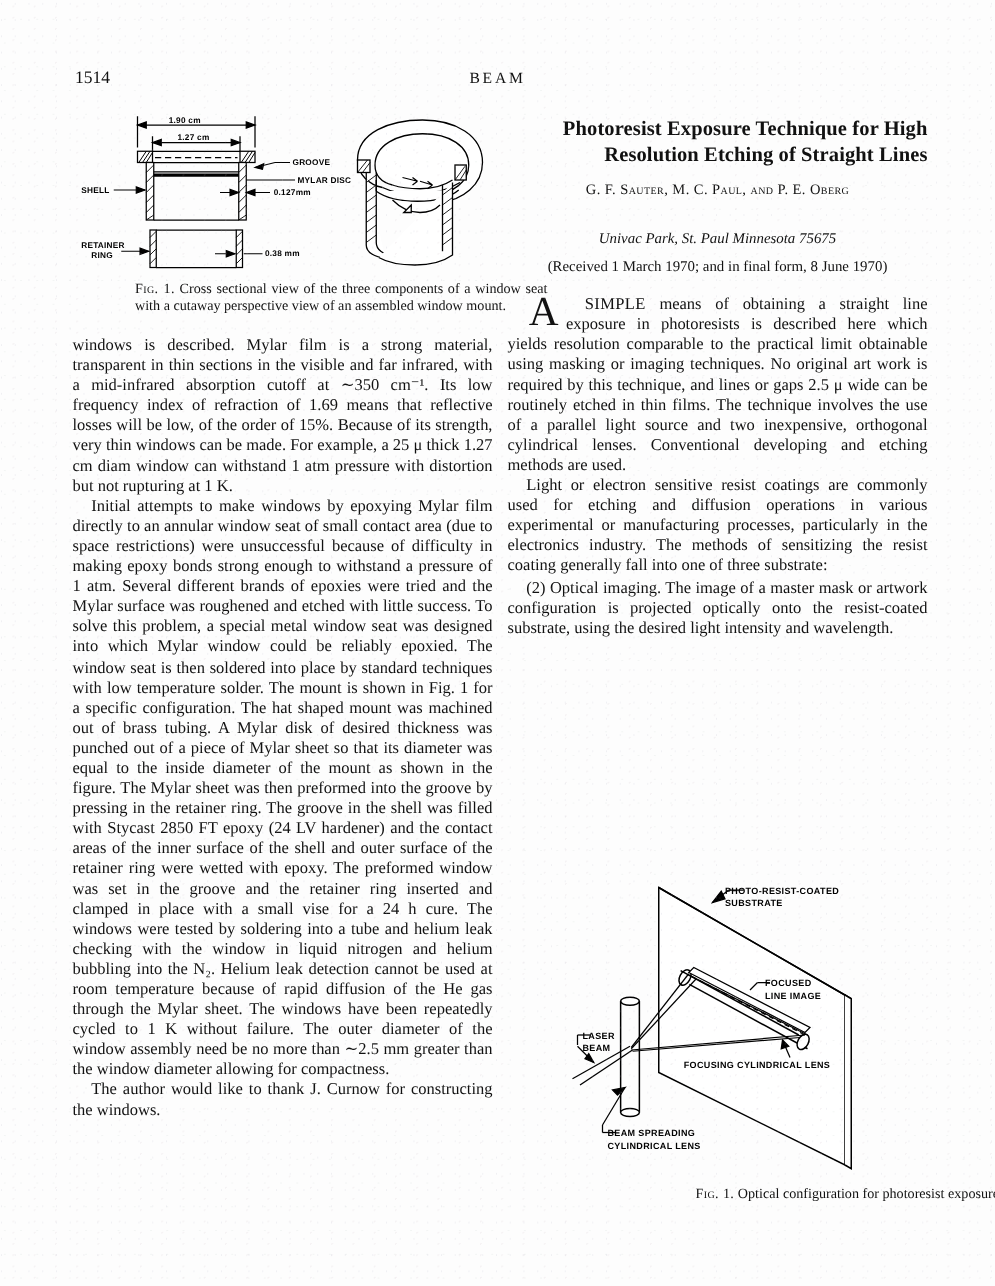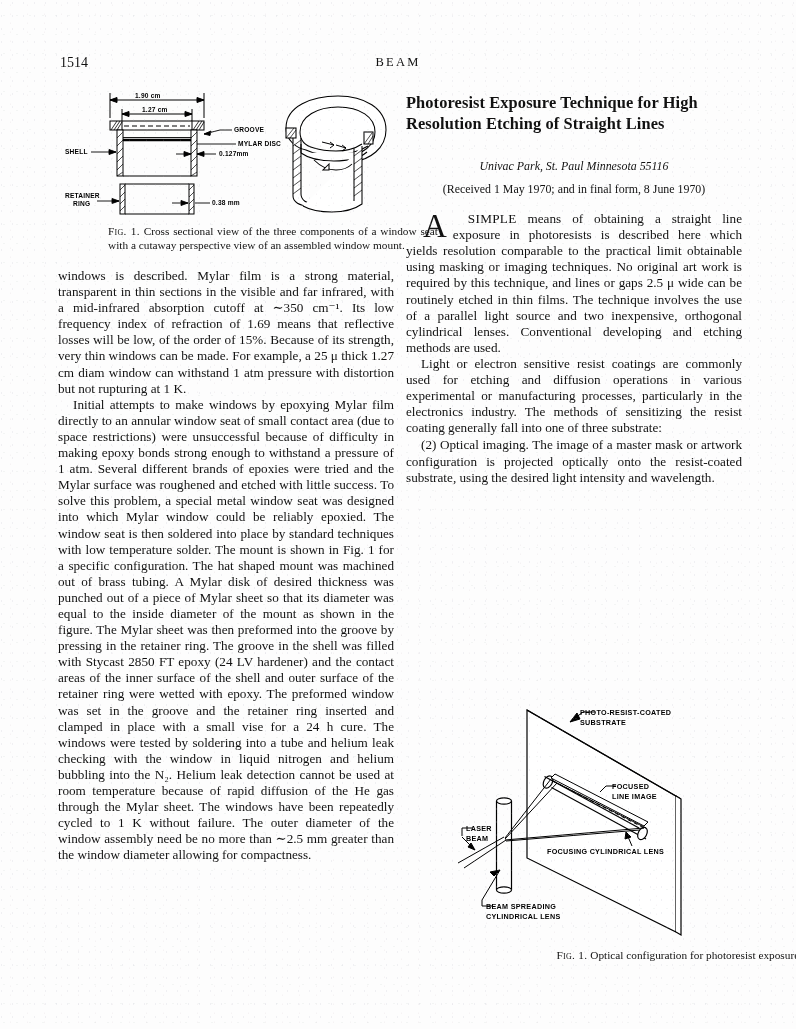--- a/index.html
+++ b/index.html
@@ -70,21 +70,21 @@
     margin: 0;
     text-indent: 15px;
   }
   .col p.noindent { text-indent: 0; }
   .col p.numitem  { text-indent: 15px; margin-top: 1px; }
 
   
   .art-title {
     font-size: 16.4px;
     font-weight: bold;
-    text-align: left;
+    text-align: right;
     line-height: 21px;
     margin: 0 0 10px 0;
     letter-spacing: .1px;
   }
   .authors {
     text-align: center;
     font-size: 11.6px;
     font-variant: small-caps;
     letter-spacing: .35px;
     margin: 0 0 8px 0;
@@ -332,29 +332,31 @@
     </div>
 
     <div class="figcap figcap-1">
       <span class="fl">Fig. 1.</span>
       <span class="body">Cross sectional view of the three components of a window seat with a cutaway perspective view of an assembled window mount.</span>
     </div>
 
     <div class="col col-left">
       <p class="noindent">windows is described. Mylar film is a strong material, transparent in thin sections in the visible and far infrared, with a mid-infrared absorption cutoff at ∼350 cm⁻¹. Its low frequency index of refraction of 1.69 means that reflective losses will be low, of the order of 15%. Because of its strength, very thin windows can be made. For example, a 25 μ thick 1.27 cm diam window can withstand 1 atm pressure with distortion but not rupturing at 1 K.</p>
       <p>Initial attempts to make windows by epoxying Mylar film directly to an annular window seat of small contact area (due to space restrictions) were unsuccessful because of difficulty in making epoxy bonds strong enough to withstand a pressure of 1 atm. Several different brands of epoxies were tried and the Mylar surface was roughened and etched with little success. To solve this problem, a special metal window seat was designed into which Mylar window could be reliably epoxied. The window seat is then soldered into place by standard techniques with low temperature solder. The mount is shown in Fig. 1 for a specific configuration. The hat shaped mount was machined out of brass tubing. A Mylar disk of desired thickness was punched out of a piece of Mylar sheet so that its diameter was equal to the inside diameter of the mount as shown in the figure. The Mylar sheet was then preformed into the groove by pressing in the retainer ring. The groove in the shell was filled with Stycast 2850 FT epoxy (24 LV hardener) and the contact areas of the inner surface of the shell and outer surface of the retainer ring were wetted with epoxy. The preformed window was set in the groove and the retainer ring inserted and clamped in place with a small vise for a 24 h cure. The windows were tested by soldering into a tube and helium leak checking with the window in liquid nitrogen and helium bubbling into the N₂. Helium leak detection cannot be used at room temperature because of rapid diffusion of the He gas through the Mylar sheet. The windows have been repeatedly cycled to 1 K without failure. The outer diameter of the window assembly need be no more than ∼2.5 mm greater than the window diameter allowing for compactness.</p>
+      <p>The author would like to thank J. Curnow for constructing the windows.</p>
     </div>
 
     <div class="col col-right">
       <h1 class="art-title">Photoresist Exposure Technique for High Resolution Etching of Straight Lines</h1>
+      <div class="authors">G. F. Sauter, M. C. Paul, and P. E. Oberg</div>
       <div class="affil">
         <br>
-        <span>Univac Park, St. Paul Minnesota 55116</span>
+        <span>Univac Park, St. Paul Minnesota 75675</span>
       </div>
-      <div class="received">(Received 1 May 1970; and in final form, 8 June 1970)</div>
+      <div class="received">(Received 1 March 1970; and in final form, 8 June 1970)</div>
 
       <p class="dropcap-para">
         <span class="dropcap">A</span><span class="smallcaps">SIMPLE</span><span> means of obtaining a straight line exposure in photoresists is described here which yields resolution comparable to the practical limit obtainable using masking or imaging techniques. No original art work is required by this technique, and lines or gaps 2.5 μ wide can be routinely etched in thin films. The technique involves the use of a parallel light source and two inexpensive, orthogonal cylindrical lenses. Conventional developing and etching methods are used.</span>
       </p>
       <p>Light or electron sensitive resist coatings are commonly used for etching and diffusion operations in various experimental or manufacturing processes, particularly in the electronics industry. The methods of sensitizing the resist coating generally fall into one of three substrate:</p>
       <p class="numitem">(2) Optical imaging. The image of a master mask or artwork configuration is projected optically onto the resist-coated substrate, using the desired light intensity and wavelength.</p>
     </div>
 
     <div class="fig-box fig2-box">
       <svg width="350" height="248" viewBox="0 0 350 248">

